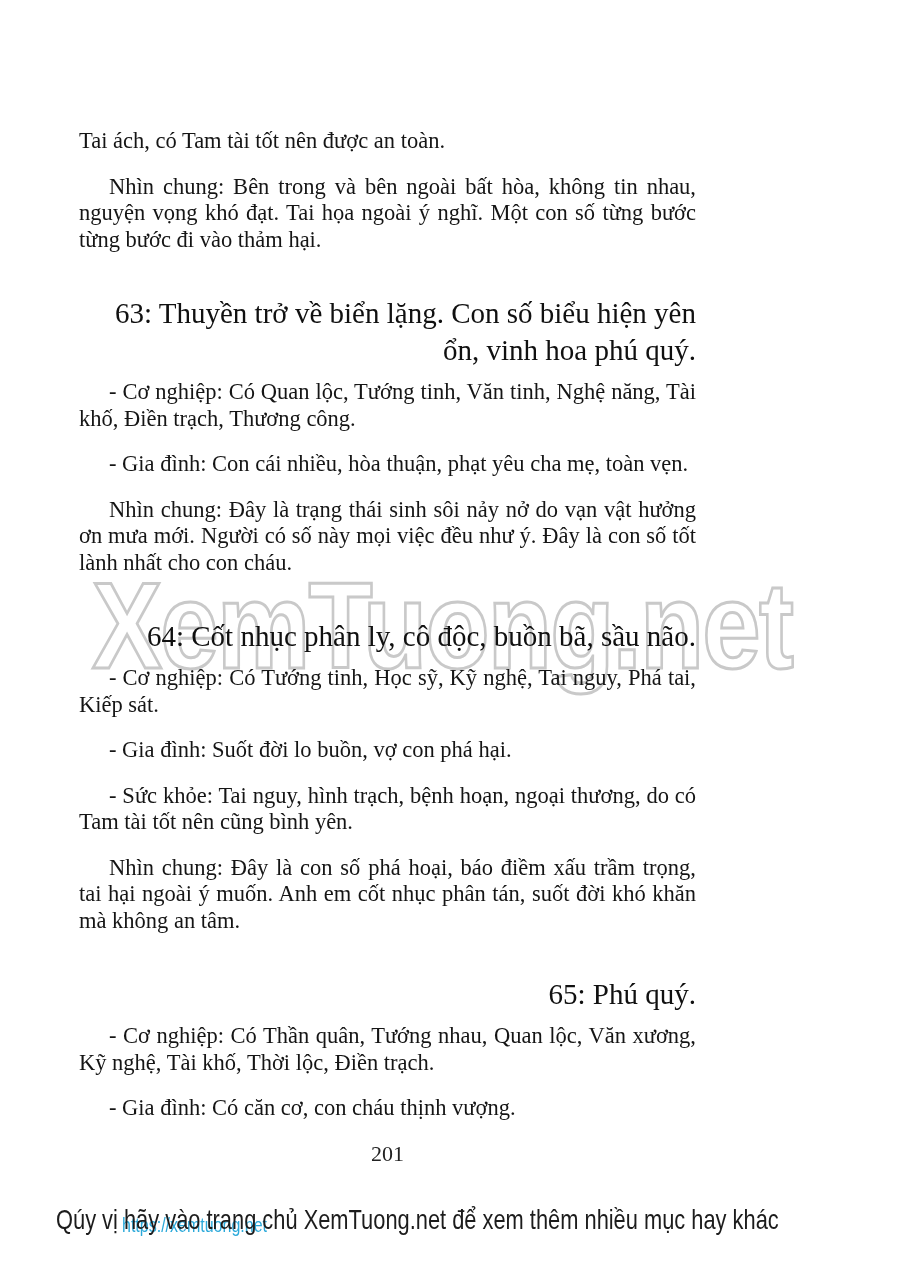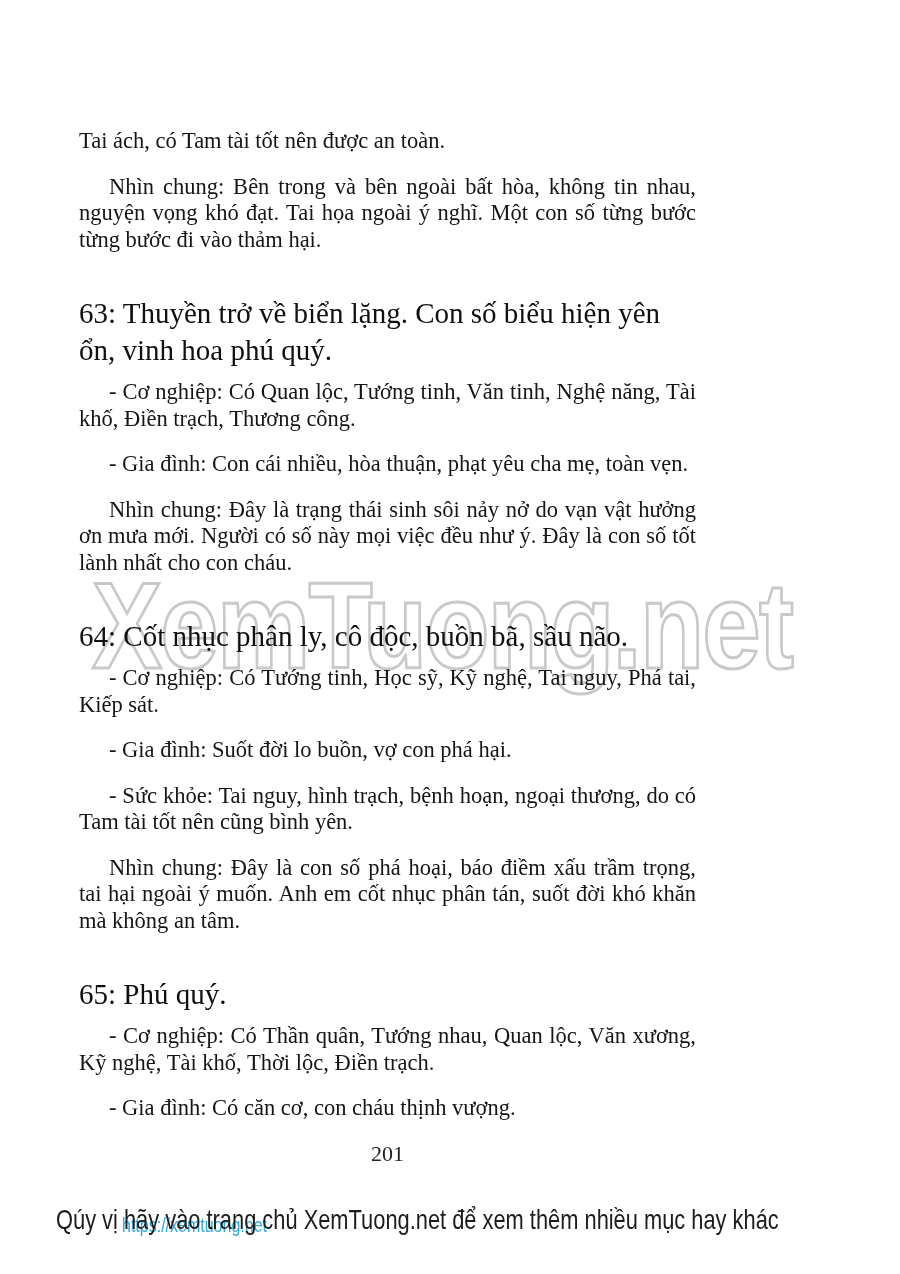--- a/index.html
+++ b/index.html
@@ -45,21 +45,21 @@
     text-indent:30px;
   }
   p.para.noindent { text-indent:0; }
 
   h2.heading {
     margin:42px 0 10px 0;
     font-weight:normal;
     font-size:29px;
     line-height:37px;
     color:#101010;
-    text-align:left;
+    text-align:right;
   }
 
   .page-number {
     margin-top:0;
     text-align:center;
     font-size:22px;
     color:#222222;
   }
 
   .footer {

